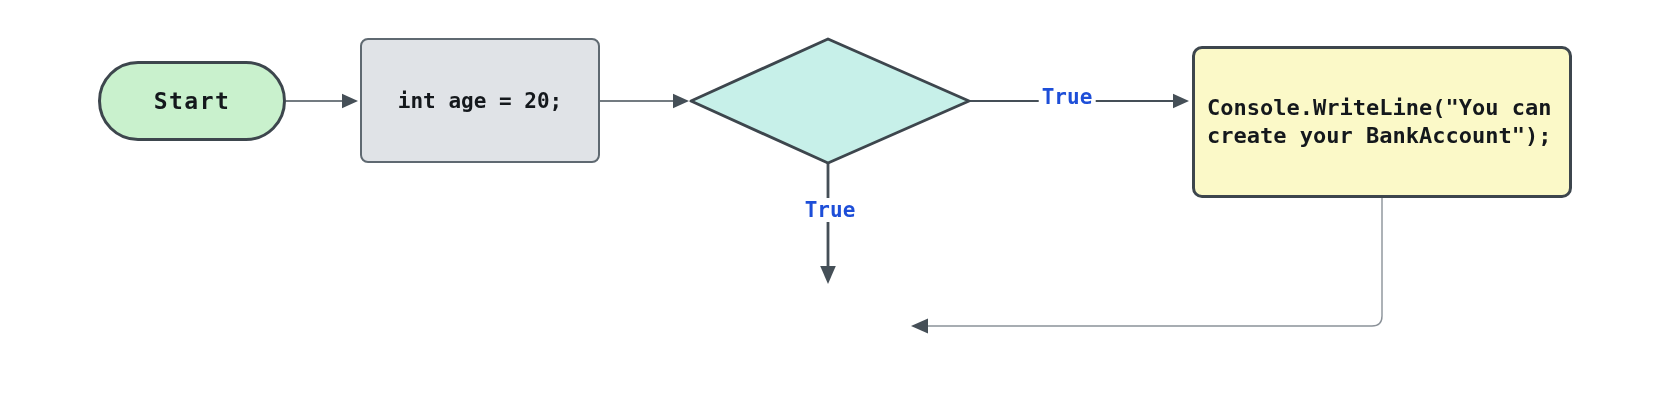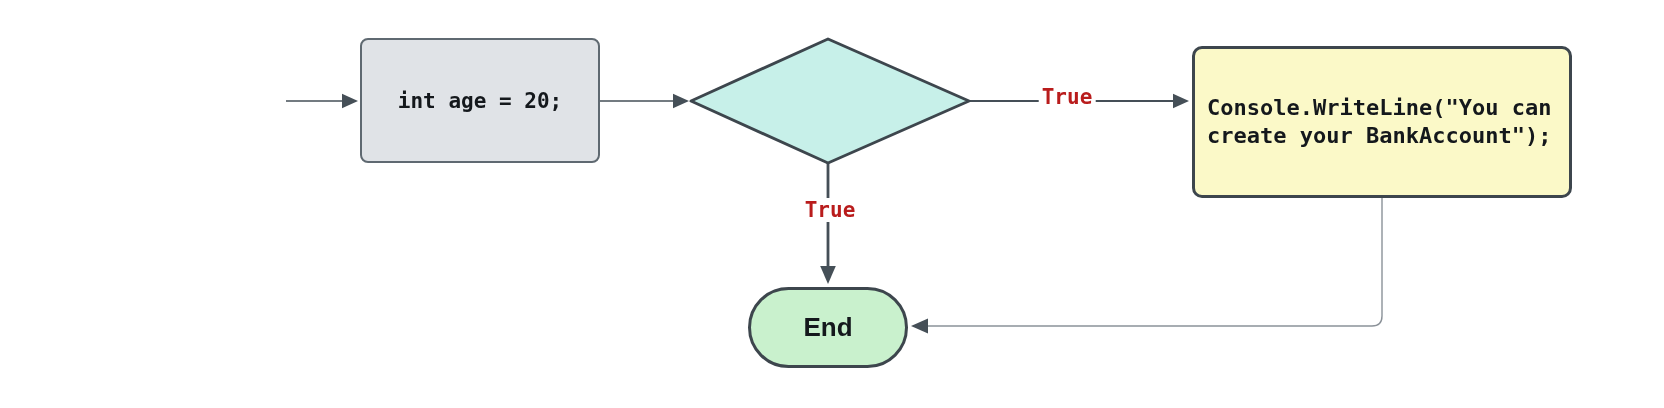--- a/index.html
+++ b/index.html
@@ -82,21 +82,21 @@
     font-size: 26px;
     font-family: "Liberation Sans", sans-serif;
   }
   .edge-label {
     position: absolute;
     transform: translate(-50%, -50%);
     background: #ffffff;
     padding: 0 3px;
     font-size: 21px;
     font-weight: bold;
-    color: #b91c1c;
+    color: #1d4ed8;
     z-index: 5;
   }
   #edge-label-true { left: 1067px; top: 97px; }
   #edge-label-false { left: 830px; top: 210px; }
 </style>
 </head>
 <body>
 
 <div class="canvas">
 
@@ -113,32 +113,32 @@
 
     <path d="M828 163 V266" stroke="#454f57" stroke-width="2.8" fill="none"></path>
     <polygon points="828,284 820.2,266 835.8,266" fill="#454f57"></polygon>
 
     <path d="M1382 198 V316 Q1382 326 1372 326 H928" stroke="#8b9299" stroke-width="1.4" fill="none"></path>
     <polygon points="911,326 928,318.5 928,333.5" fill="#454f57"></polygon>
 
     <polygon points="691,101 828,39 969,101 828,163" stroke="#3d464d" stroke-width="3" stroke-linejoin="round" style="fill: rgb(199, 240, 233);"></polygon>
   </svg>
 
+  <div class="node terminator" id="node-start" style="background: rgb(201, 241, 205);">
+    <span>Start</span>
+  </div>
 
   <div class="node" id="node-declare" style="background: rgb(224, 227, 231);">
     <span>int age = 20;</span>
   </div>
 
 
   <div class="node" id="node-output" style="background: rgb(251, 249, 200);">
     <span>Console.WriteLine("You can
 create your BankAccount");</span>
   </div>
 
-  <div class="node terminator" id="node-end" style="background: rgb(201, 241, 205);">
-    <span>End</span>
-  </div>
 
   <div class="edge-label" id="edge-label-true">True</div>
 
   <div class="edge-label" id="edge-label-false">True</div>
 
 </div>
 
 </body></html>

